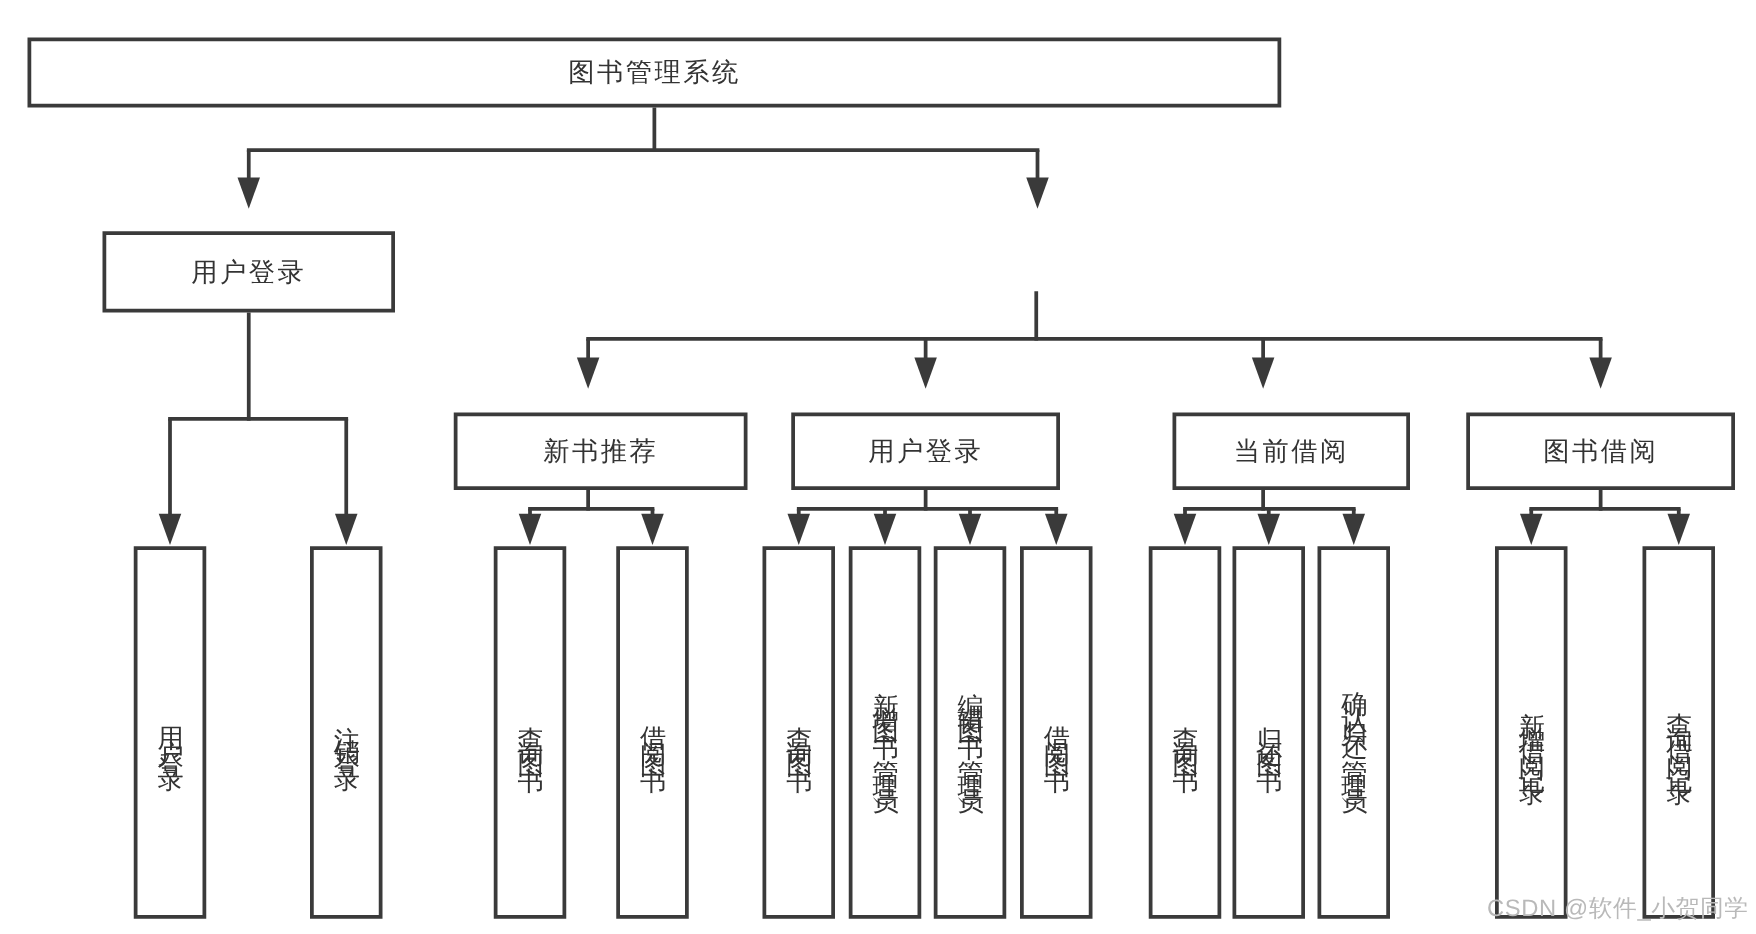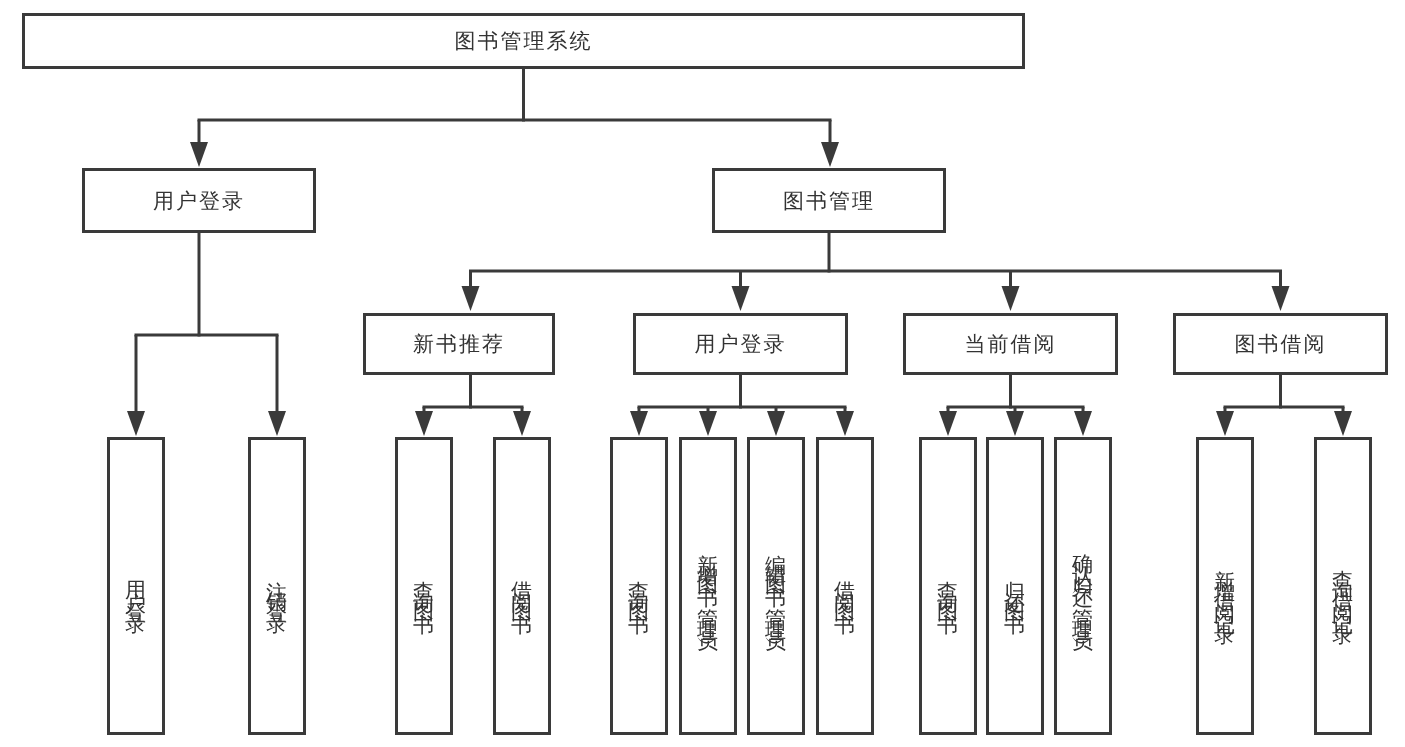--- a/index.html
+++ b/index.html
@@ -22,21 +22,21 @@
     position: absolute;
     z-index: 2;
     background: #ffffff;
     border: 3px solid var(--line, #3a3a3a);
     color: var(--text, #333333);
     display: flex;
     align-items: center;
     justify-content: center;
     text-align: center;
   }
-  .node.h { font-size: 21px; letter-spacing: 2px; }
+  .node.h { font-size: 21px; letter-spacing: 2px; margin-top: 17px; }
   .node.v {
     font-size: 21px;
     writing-mode: vertical-rl;
     text-orientation: mixed;
     letter-spacing: 11px;
     line-height: 1;
   }
 
   .watermark {
     position: absolute;
@@ -111,39 +111,39 @@
     <line x1="1223.5" y1="407" x2="1344.5" y2="407"></line>
     <line x1="1225" y1="407" x2="1225" y2="416"></line>
     <polygon points="1216,411 1234,411 1225,436"></polygon>
     <line x1="1343" y1="407" x2="1343" y2="416"></line>
     <polygon points="1334,411 1352,411 1343,436"></polygon>
   </svg>
 
   <div class="node h" style="left:22px;top:13px;width:1003px;height:56px">图书管理系统</div>
 
   <div class="node h" style="left:82px;top:168px;width:234px;height:65px">用户登录</div>
-  <div class="node h" style="left:712px;top:168px;width:234px;height:65px">图书管理</div>
 
-  <div class="node h" style="left:363px;top:313px;width:192px;height:62px">新书推荐</div>
+  <div class="node h" style="left:363px;top:313px;width:235px;height:62px">新书推荐</div>
   <div class="node h" style="left:633px;top:313px;width:215px;height:62px">用户登录</div>
-  <div class="node h" style="left:903px;top:313px;width:215px;height:62px">当前借阅</div>
+  <div class="node h" style="left:938px;top:313px;width:190px;height:62px">当前借阅</div>
   <div class="node h" style="left:1173px;top:313px;width:215px;height:62px">图书借阅</div>
 
   <div class="node v" style="left:107px;top:437px;width:58px;height:298px">用户登录</div>
   <div class="node v" style="left:248px;top:437px;width:58px;height:298px">注销登录</div>
 
   <div class="node v" style="left:395px;top:437px;width:58px;height:298px">查询图书</div>
   <div class="node v" style="left:493px;top:437px;width:58px;height:298px">借阅图书</div>
 
   <div class="node v" style="left:610px;top:437px;width:58px;height:298px">查询图书</div>
   <div class="node v" style="left:679px;top:437px;width:58px;height:298px">新增图书（管理员）</div>
   <div class="node v" style="left:747px;top:437px;width:58px;height:298px">编辑图书（管理员）</div>
   <div class="node v" style="left:816px;top:437px;width:58px;height:298px">借阅图书</div>
 
   <div class="node v" style="left:919px;top:437px;width:58px;height:298px">查询图书</div>
   <div class="node v" style="left:986px;top:437px;width:58px;height:298px">归还图书</div>
   <div class="node v" style="left:1054px;top:437px;width:58px;height:298px">确认归还（管理员）</div>
 
   <div class="node v" style="left:1196px;top:437px;width:58px;height:298px">新增借阅记录</div>
   <div class="node v" style="left:1314px;top:437px;width:58px;height:298px">查询借阅记录</div>
 
+  <div class="watermark">CSDN @软件_小贺同学</div>
 
 </div>
 
 </body></html>

